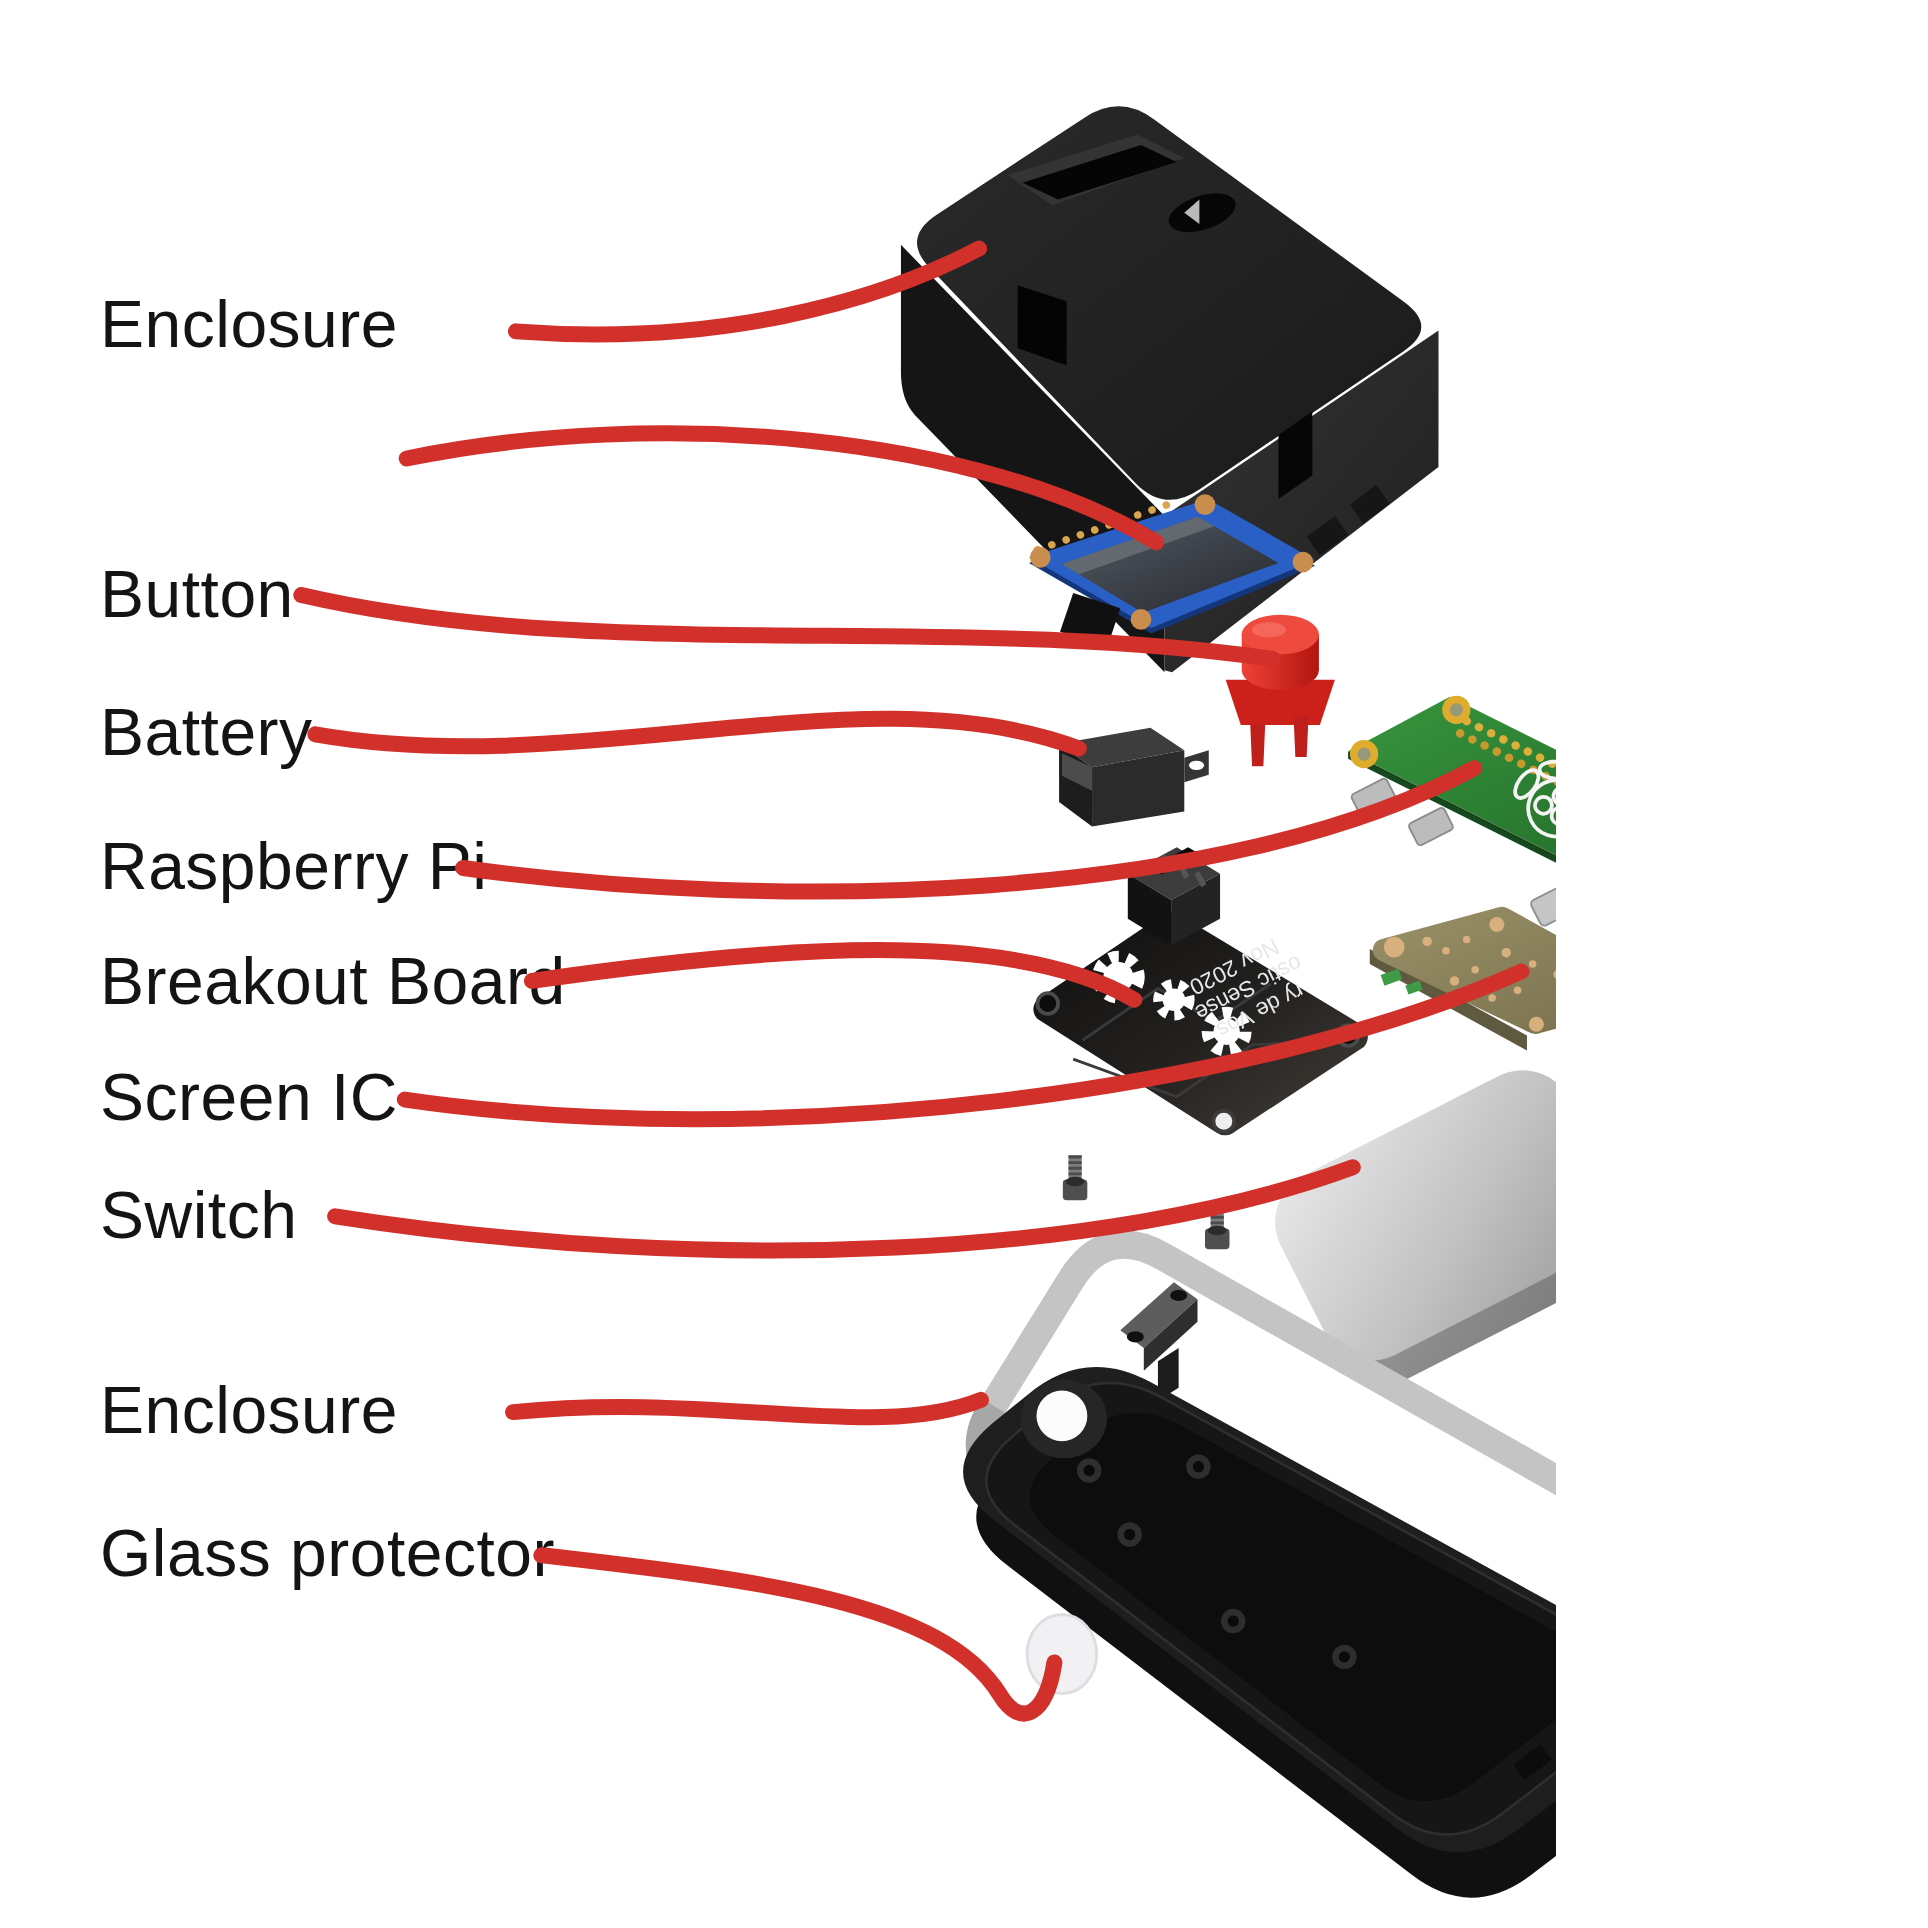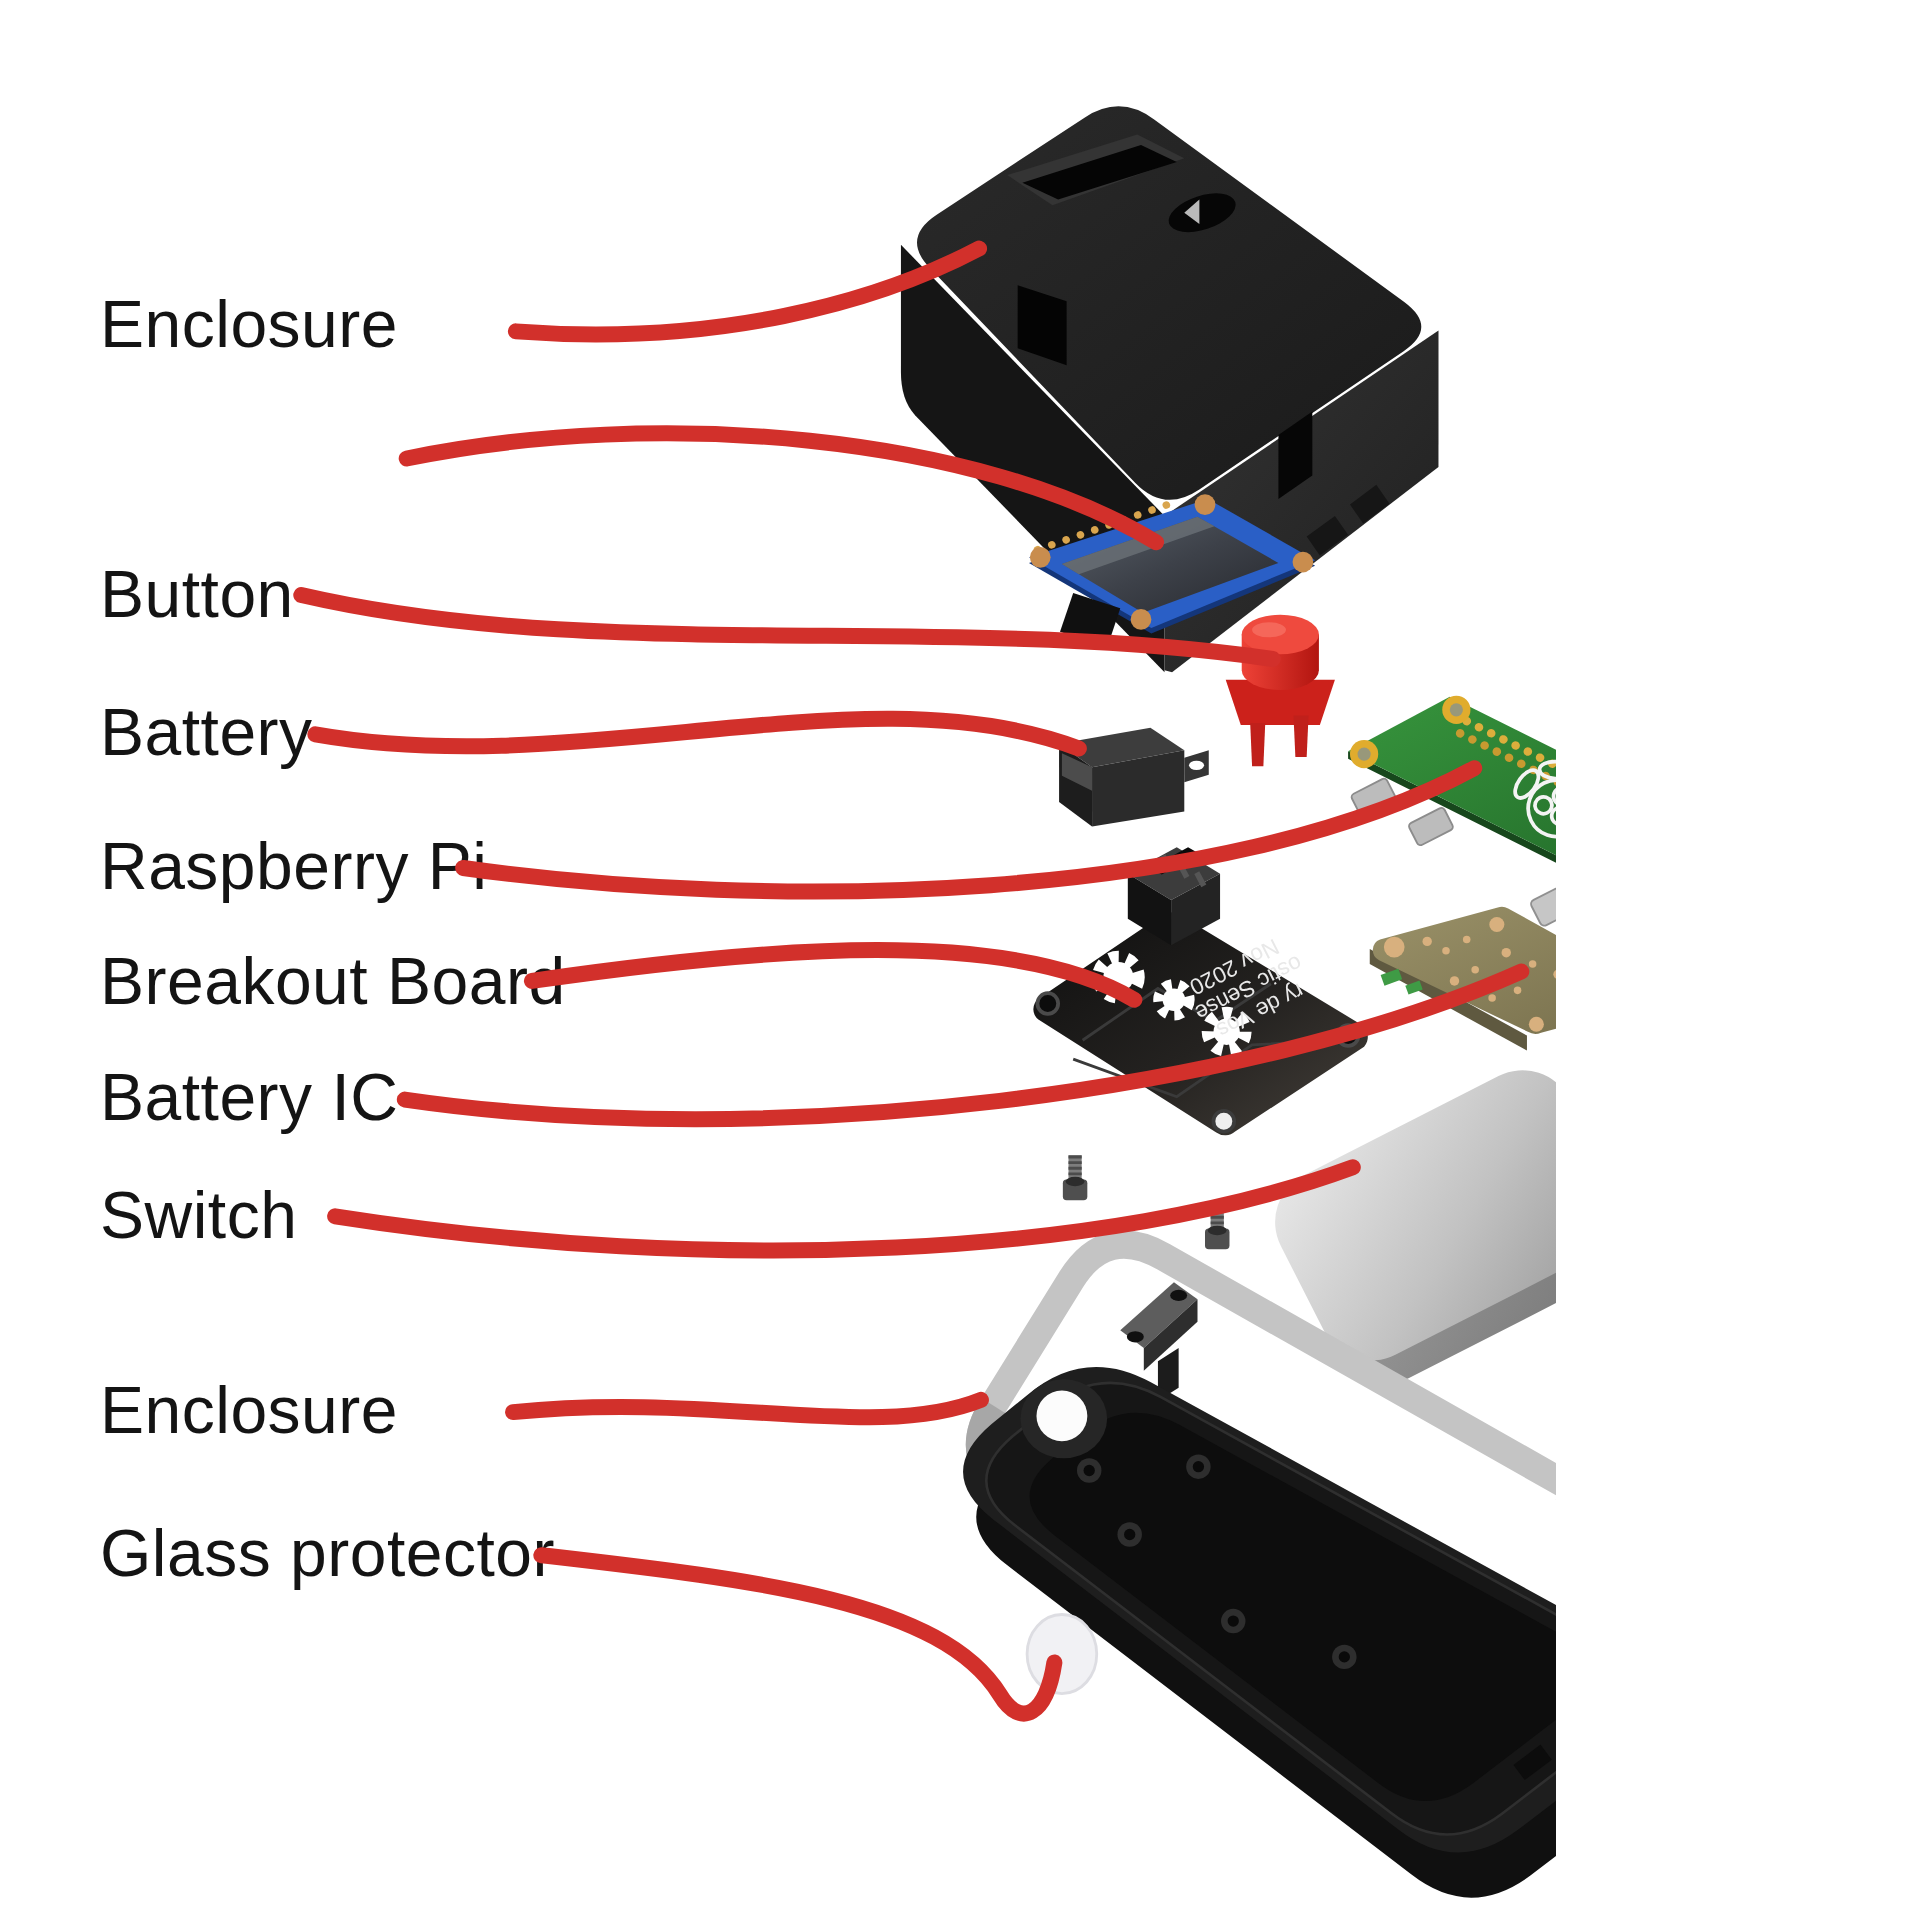--- a/index.html
+++ b/index.html
@@ -12,21 +12,21 @@
 </head>
 <body>
 
 <div id="stage">
 
   <div class="part-label" style="top:282px">Enclosure</div>
   <div class="part-label" style="top:552px">Button</div>
   <div class="part-label" style="top:690px">Battery</div>
   <div class="part-label" style="top:824px">Raspberry Pi</div>
   <div class="part-label" style="top:939px">Breakout Board</div>
-  <div class="part-label" style="top:1055px">Battery IC</div>
+  <div class="part-label" style="top:1055px">Screen IC</div>
   <div class="part-label" style="top:1173px">Switch</div>
   <div class="part-label" style="top:1368px">Enclosure</div>
   <div class="part-label" style="top:1511px">Glass protector</div>
 
   <svg width="1928" height="1928" viewBox="0 0 2048 2048">
     <defs>
       <linearGradient id="gTop" x1="0" y1="0" x2="1" y2="1">
         <stop offset="0" stop-color="#2a2a2a"></stop>
           <stop offset="1" stop-color="#1a1a1a"></stop>
       </linearGradient>

